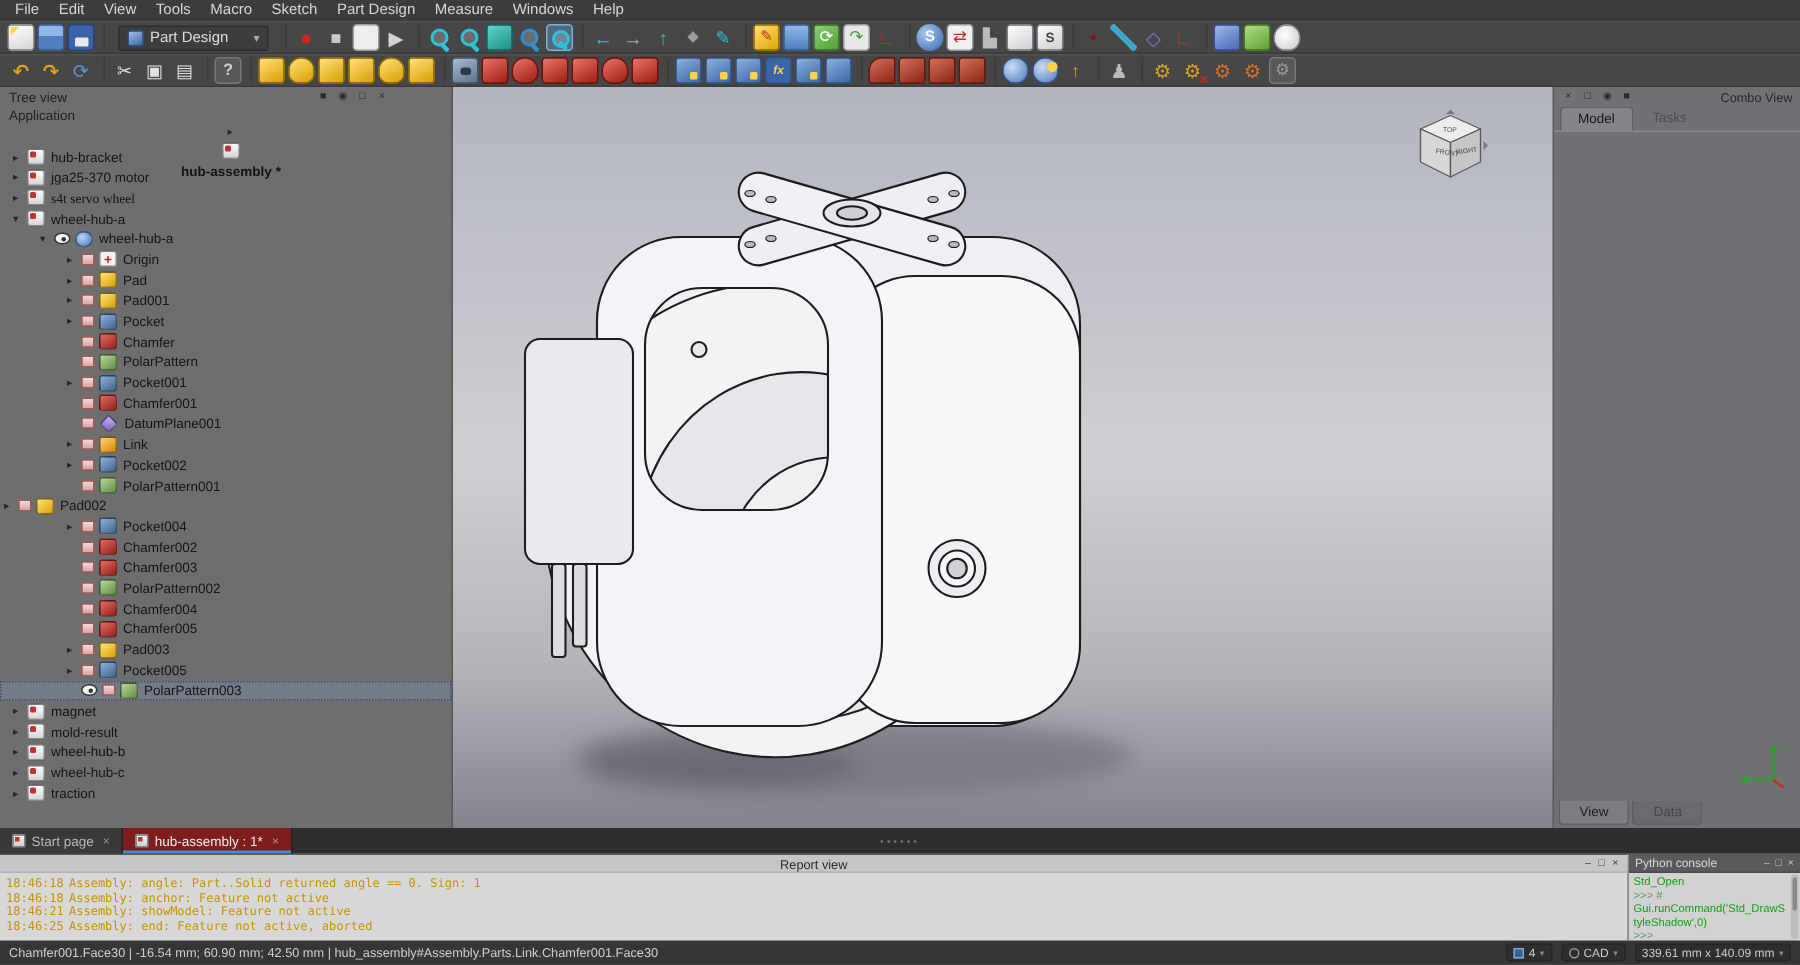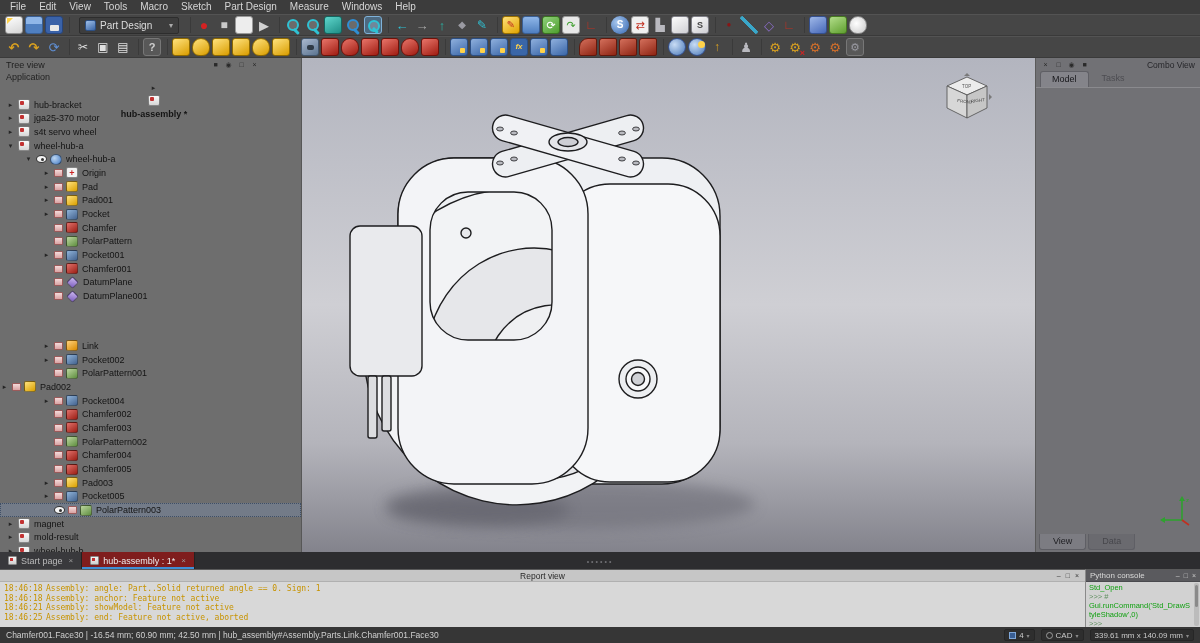--- a/index.html
+++ b/index.html
@@ -305,21 +305,21 @@
           <div class="trow" style="padding-left: 6px;">
             <span class="texp">▸</span>
             <span class="ti ti-doc"></span>
             <span class="tlabel">hub-bracket</span>
           </div>
           <div class="trow" style="padding-left: 6px;">
             <span class="texp">▸</span>
             <span class="ti ti-doc"></span>
             <span class="tlabel">jga25-370 motor</span>
           </div>
-          <div class="trow" style="padding-left: 6px;">
+          <div class="trow" style="padding-left: 6px; font-family: Liberation Serif, serif;">
             <span class="texp">▸</span>
             <span class="ti ti-doc"></span>
             <span class="tlabel">s4t servo wheel</span>
           </div>
           <div class="trow" style="padding-left: 6px;">
             <span class="texp">▾</span>
             <span class="ti ti-doc"></span>
             <span class="tlabel">wheel-hub-a</span>
           </div>
           <div class="trow" style="padding-left: 24px;">
@@ -373,29 +373,23 @@
           <div class="trow" style="padding-left: 42px;">
             <span class="texp"></span>
             <span class="chip"></span>
             <span class="ti ti-chamfer"></span>
             <span class="tlabel">Chamfer001</span>
           </div>
           <div class="trow" style="padding-left: 42px;">
             <span class="texp"></span>
             <span class="chip"></span>
             <span class="ti ti-datum"></span>
-            <span class="tlabel">DatumPlane</span>
-          </div>
-          <div class="trow" style="padding-left: 42px;">
-            <span class="texp"></span>
-            <span class="chip"></span>
-            <span class="ti ti-datum"></span>
             <span class="tlabel">DatumPlane001</span>
           </div>
-          <div class="trow" style="padding-left: 42px; margin-top: 36px;">
+          <div class="trow" style="padding-left: 42px;">
             <span class="texp">▸</span>
             <span class="chip"></span>
             <span class="ti ti-link"></span>
             <span class="tlabel">Link</span>
           </div>
           <div class="trow" style="padding-left: 42px;">
             <span class="texp">▸</span>
             <span class="chip"></span>
             <span class="ti ti-pocket"></span>
             <span class="tlabel">Pocket002</span>

